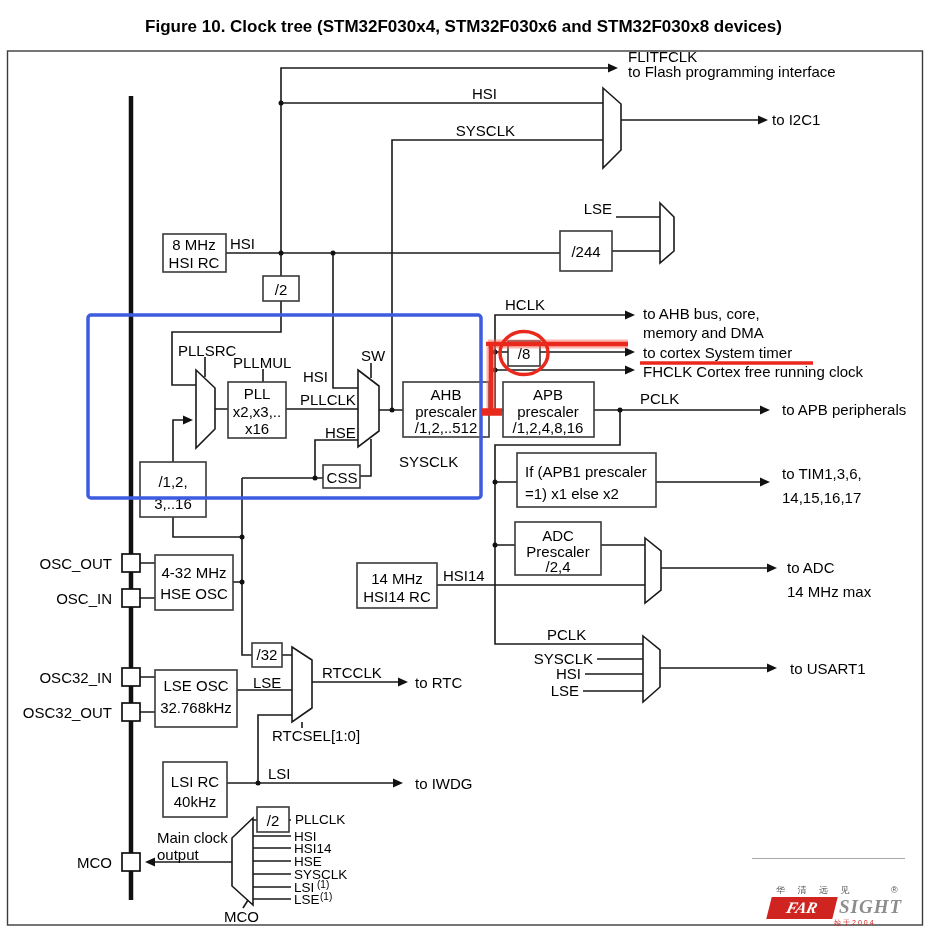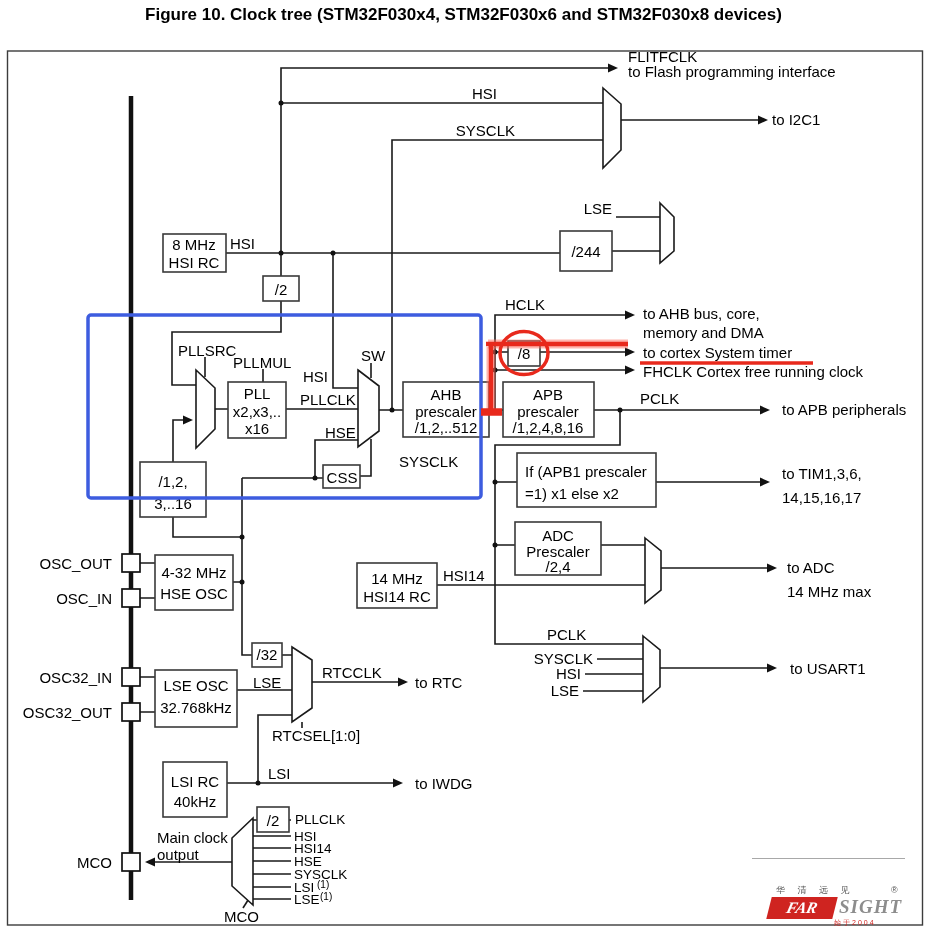--- a/index.html
+++ b/index.html
@@ -1,18 +1,18 @@
 <!DOCTYPE html>
 <html><head>
 <meta charset="utf-8">
 <style>
   html,body{margin:0;padding:0;background:#fff;}
   .stage{position:relative;width:927px;height:927px;background:#fff;
          font-family:"Liberation Sans",sans-serif;overflow:hidden;}
-  .title{position:absolute;top:5px;left:0;width:100%;text-align:center;
+  .title{position:absolute;top:17px;left:0;width:100%;text-align:center;
          font-size:17px;font-weight:bold;color:#000;}
   .diagram-svg{position:absolute;top:0;left:0;}
   .diagram-svg text{font-family:"Liberation Sans",sans-serif;font-size:15px;fill:#000;}
   .diagram-svg text.sm{font-size:10px;}
   .diagram-svg text.mco-in{font-size:13.5px;}
   .wire{stroke:#1a1a1a;stroke-width:1.6;fill:none;}
   .busline{stroke:#111;stroke-width:4.5;fill:none;}
   .box{fill:#fff;stroke:#3a3a3a;stroke-width:1.6;}
   .mux{fill:#fff;stroke:#1a1a1a;stroke-width:1.6;}
   .pin{fill:#fff;stroke:#111;stroke-width:1.7;}

